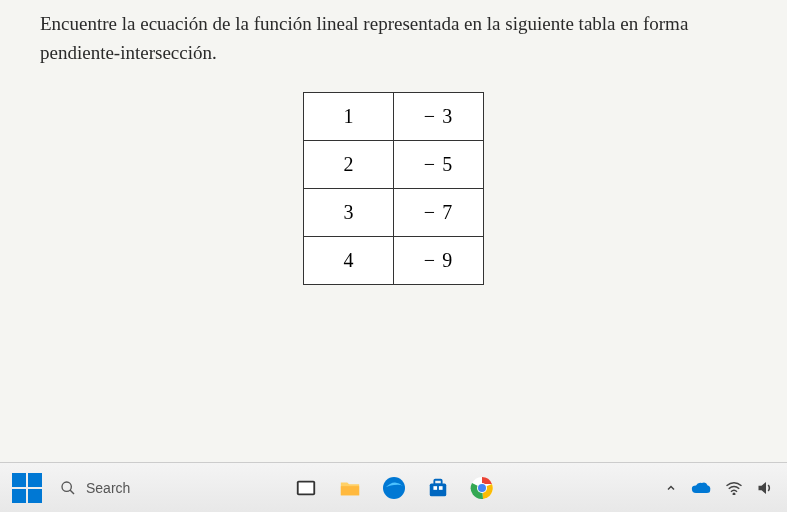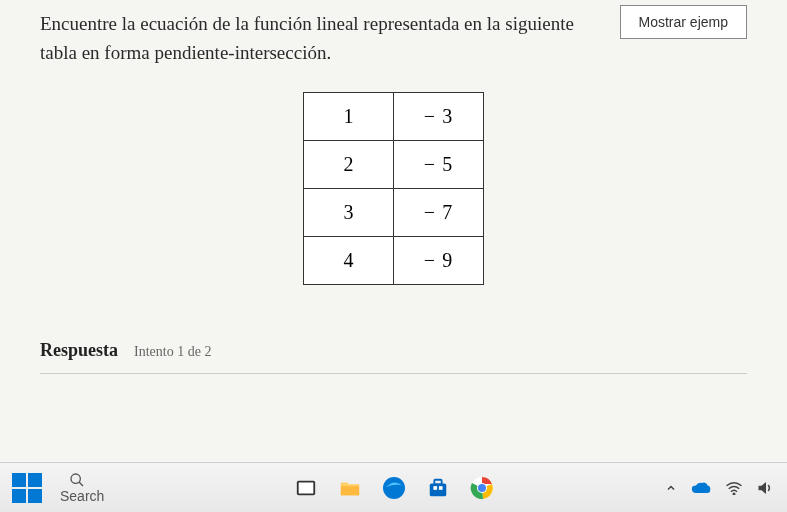--- a/index.html
+++ b/index.html
@@ -110,21 +110,20 @@
       background: #0078d4;
     }
     .search-box {
       display: flex;
       align-items: center;
       margin-left: 18px;
       color: #555;
       font-family: Arial, sans-serif;
       font-size: 14px;
       cursor: text;
-      flex-direction: column;
     }
     .search-icon-svg {
       width: 16px;
       height: 16px;
       margin-right: 10px;
     }
     .taskbar-center {
       position: absolute;
       left: 50%;
       transform: translateX(-50%);
@@ -155,21 +154,20 @@
     .neg {
       letter-spacing: 1px;
     }
   </style>
 </head>
 <body>
 
 <div class="content-area">
   <div class="top-row">
     <div class="question-text">Encuentre la ecuación de la función lineal representada en la siguiente tabla en forma pendiente-intersección.</div>
-    <button class="show-example-btn">Mostrar ejemp</button>
   </div>
 
   <div class="table-wrapper">
     <table>
       <tbody>
       <tr>
         <td>1</td>
         <td class="neg">− 3</td>
       </tr>
       <tr>
@@ -181,25 +179,20 @@
         <td class="neg">− 7</td>
       </tr>
       <tr>
         <td>4</td>
         <td class="neg">− 9</td>
       </tr>
     </tbody>
       </table>
   </div>
 
-  <div class="answer-section">
-    <span class="answer-label">Respuesta</span>
-    <span class="attempt-text">Intento 1 de 2</span>
-    <hr class="divider-line">
-  </div>
 </div>
 
 <div class="taskbar">
   <div class="start-button">
     <div></div>
       <div></div>
       <div></div>
       <div></div>
   </div>
   <div class="search-box">

